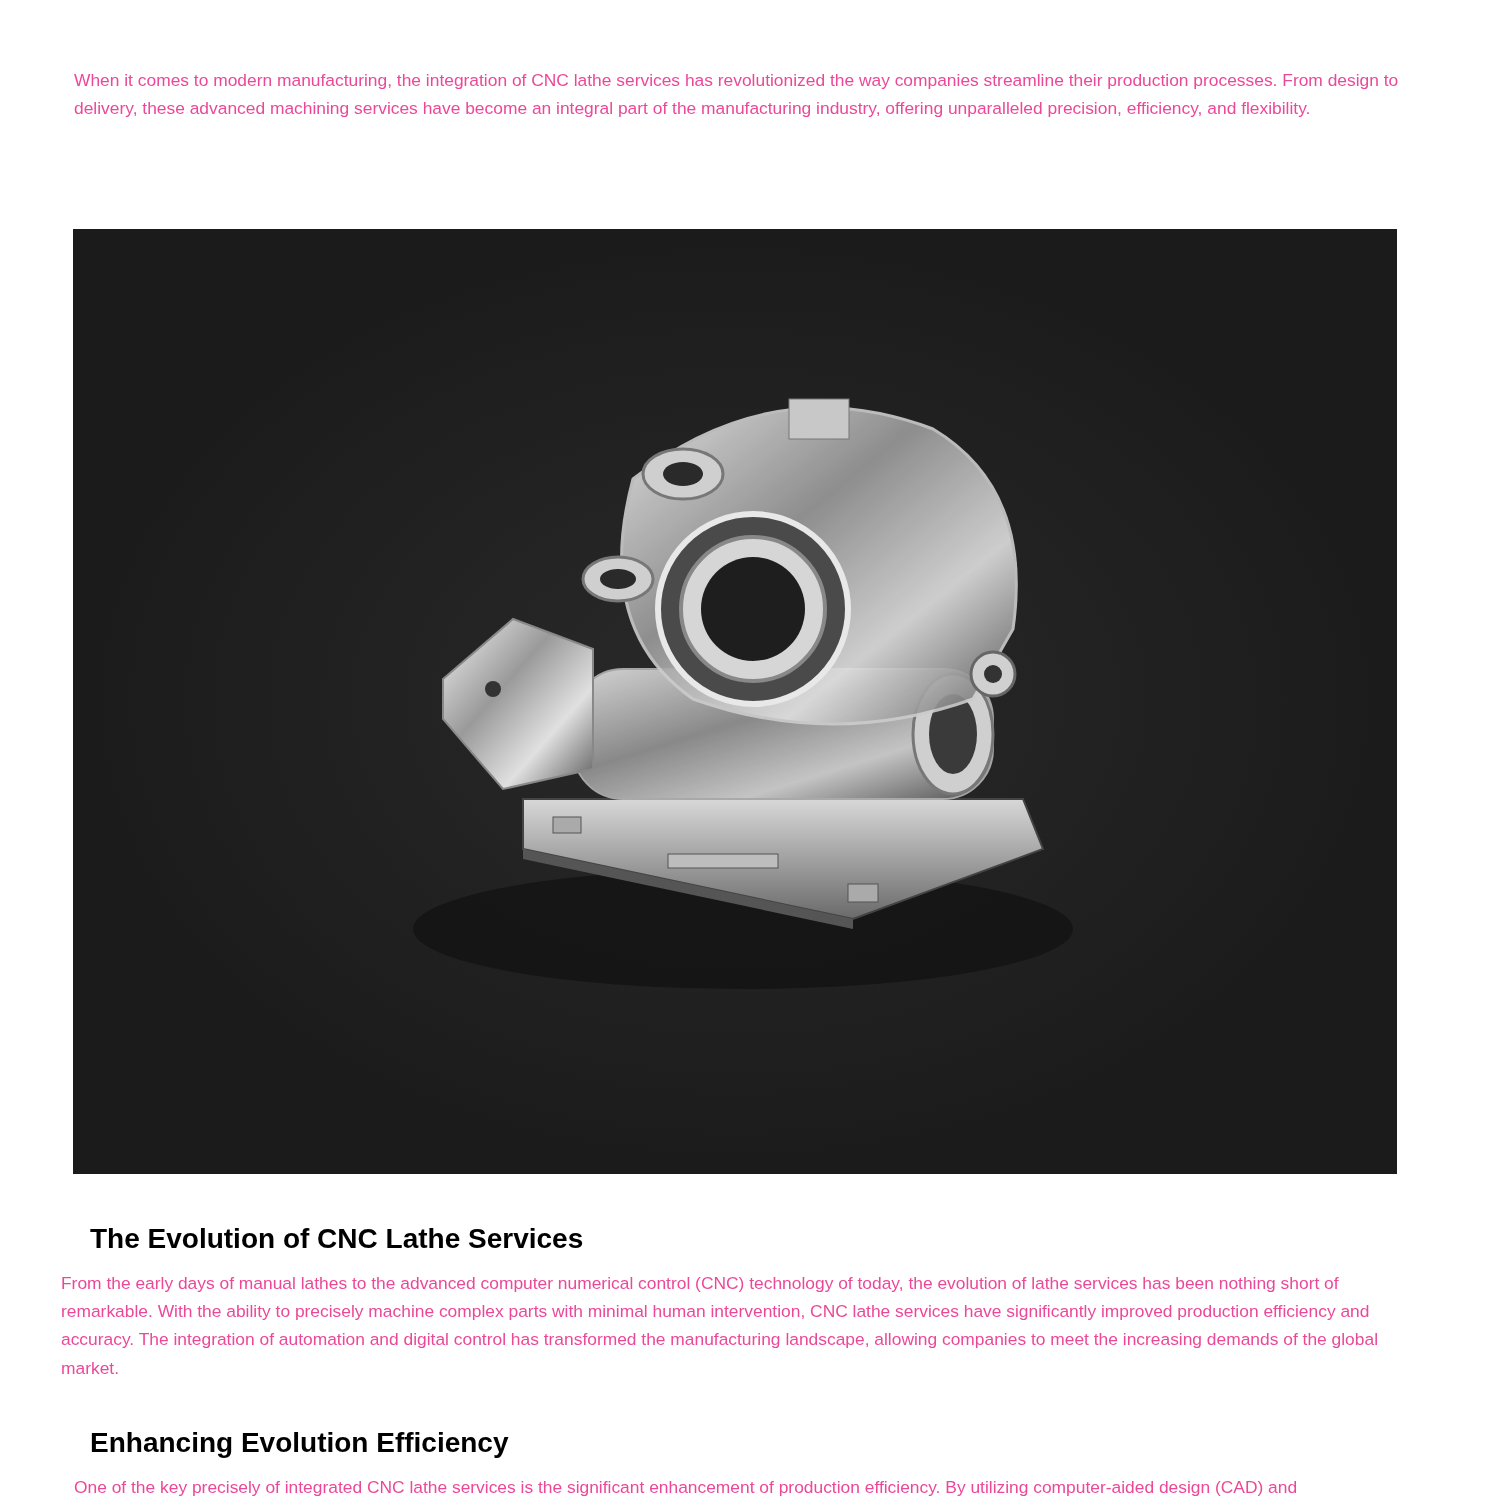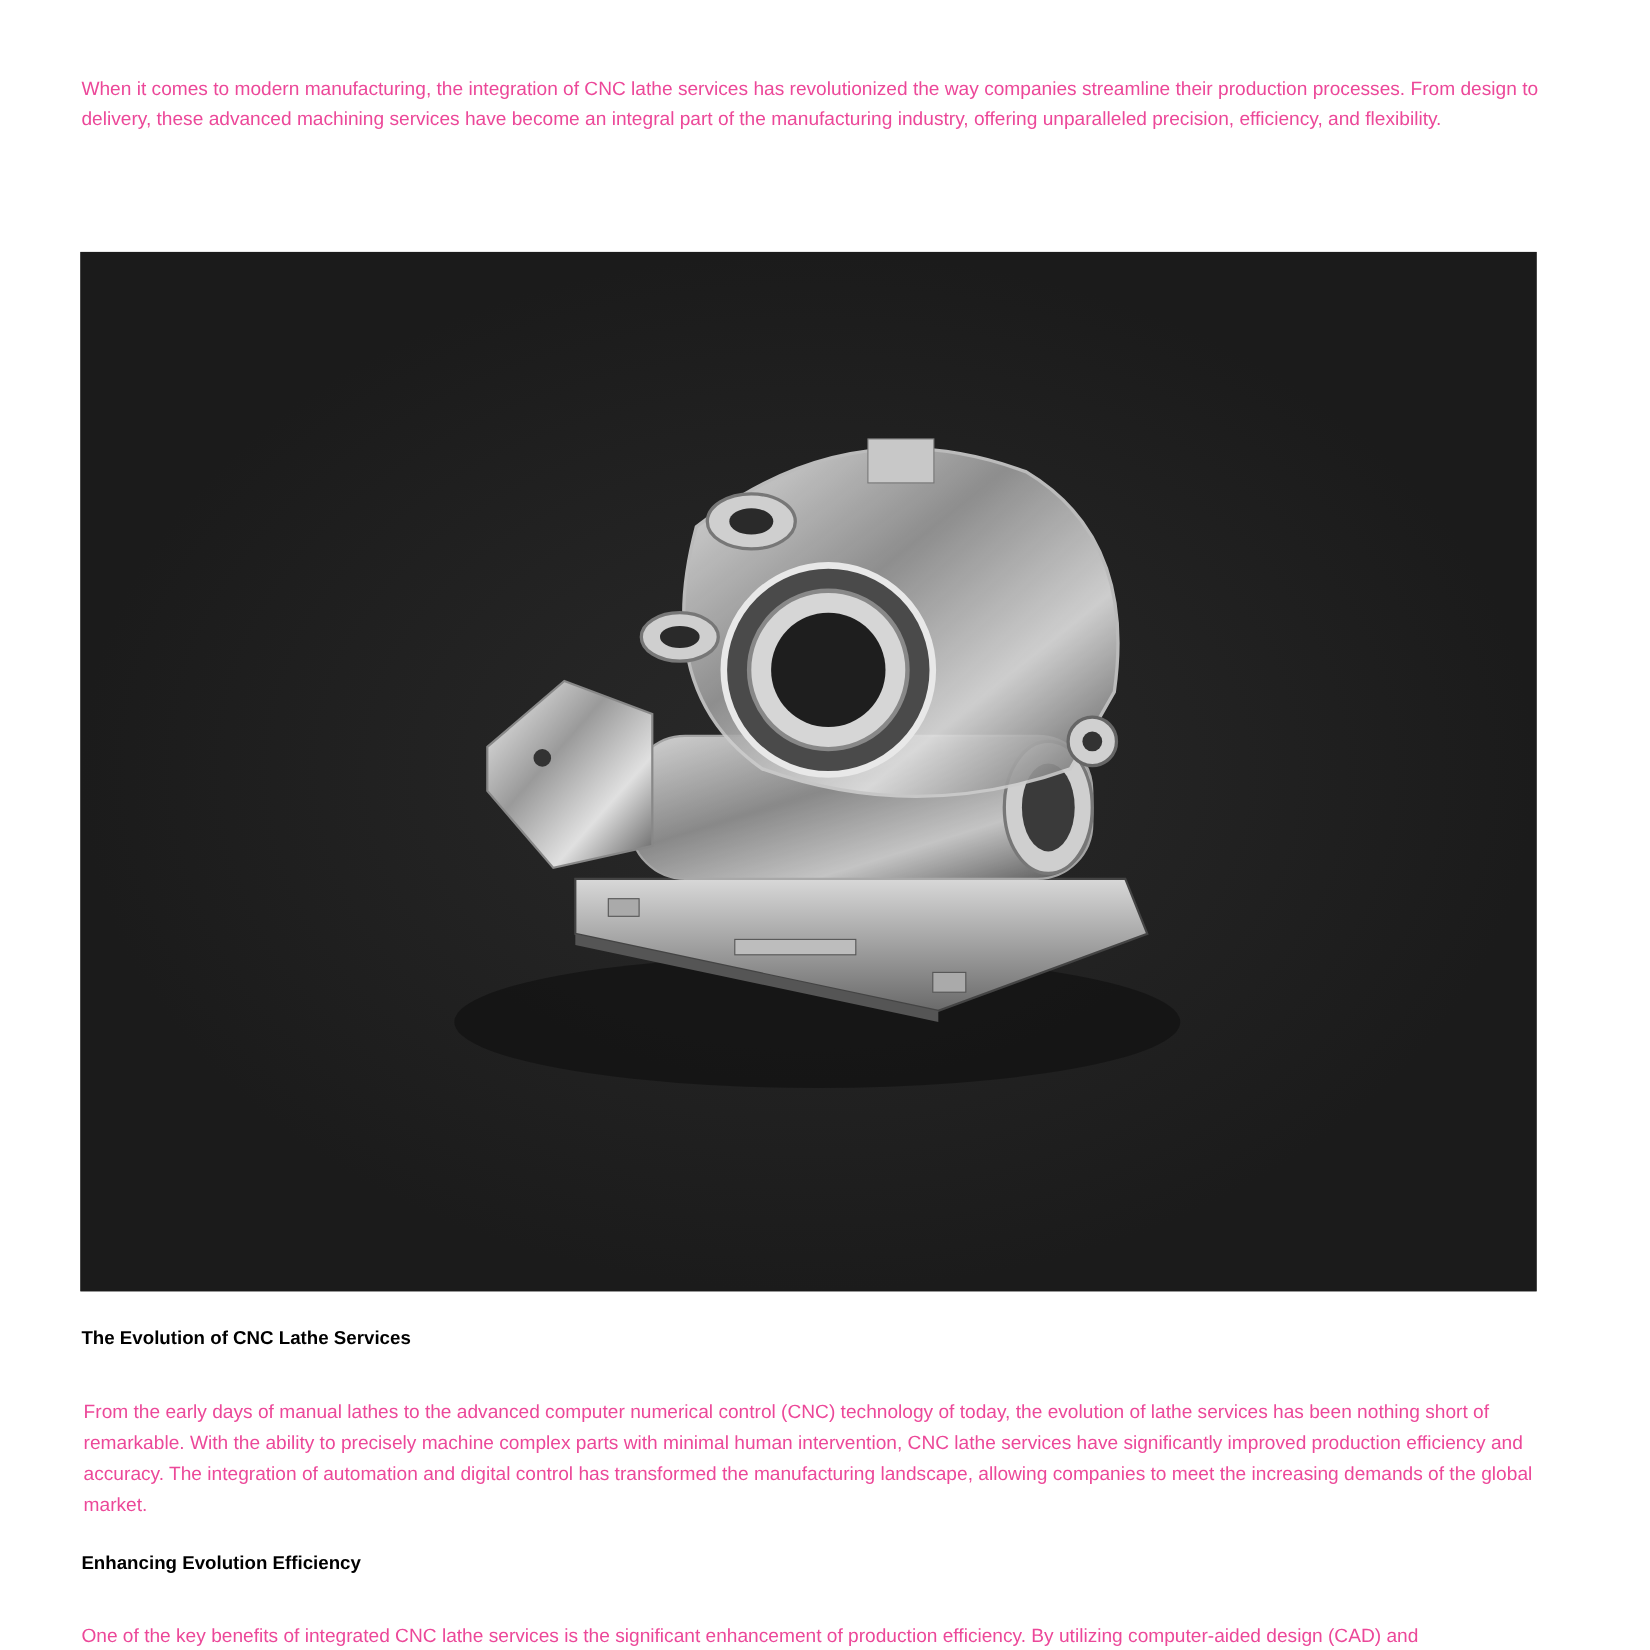--- a/index.html
+++ b/index.html
@@ -3,23 +3,23 @@
 <meta charset="utf-8">
 <style>
   html, body { margin: 0; padding: 0; background: #ffffff; }
   body { width: 1500px; height: 1500px; overflow: hidden; position: relative;
          font-family: "Liberation Sans", sans-serif; color: #111; }
   .content { position: absolute; left: 74px; top: 66px; width: 1340px; }
   p { margin: 0; font-size: 17.4px; line-height: 28.2px; color: #ec4899; }
   .intro { margin-bottom: 0; }
   .hero { position: absolute; left: 73px; top: 229px; width: 1324px; height: 945px;
           background: #1b1b1b; overflow: hidden; }
-  h2 { margin: 0; font-size: 17px; font-weight: bold; color: #000; }
+  h2 { margin: 16px; font-size: 28px; font-weight: bold; color: #000; }
   .h1pos { position: absolute; left: 74px; top: 1207px; }
-  .p1pos { position: absolute; left: 76px; top: 1269px; width: 1345px; }
+  .p1pos { position: absolute; left: 61px; top: 1269px; width: 1345px; }
   .h2pos { position: absolute; left: 74px; top: 1411px; }
   .p2pos { position: absolute; left: 74px; top: 1473px; width: 1345px; }
 </style>
 </head>
 <body>
 
 <div class="content">
   <p class="intro">When it comes to modern manufacturing, the integration of CNC lathe services has revolutionized the way companies streamline their production processes. From design to delivery, these advanced machining services have become an integral part of the manufacturing industry, offering unparalleled precision, efficiency, and flexibility.</p>
 </div>
 
@@ -72,13 +72,13 @@
     <rect x="595" y="625" width="110" height="14" fill="#bdbdbd" stroke="#555"></rect>
     <rect x="775" y="655" width="30" height="18" fill="#aaa" stroke="#555"></rect>
     <rect x="480" y="588" width="28" height="16" fill="#aaa" stroke="#555"></rect>
   </svg>
 </div>
 
 <h2 class="h1pos">The Evolution of CNC Lathe Services</h2>
 <p class="p1pos">From the early days of manual lathes to the advanced computer numerical control (CNC) technology of today, the evolution of lathe services has been nothing short of remarkable. With the ability to precisely machine complex parts with minimal human intervention, CNC lathe services have significantly improved production efficiency and accuracy. The integration of automation and digital control has transformed the manufacturing landscape, allowing companies to meet the increasing demands of the global market.</p>
 
 <h2 class="h2pos">Enhancing Evolution Efficiency</h2>
-<p class="p2pos">One of the key benefits of integrated CNC lathe services is the significant enhancement of production efficiency. By utilizing computer-aided design (CAD) and</p>
+<p class="p2pos">One of the key precisely of integrated CNC lathe services is the significant enhancement of production efficiency. By utilizing computer-aided design (CAD) and</p>
 
 </body></html>

